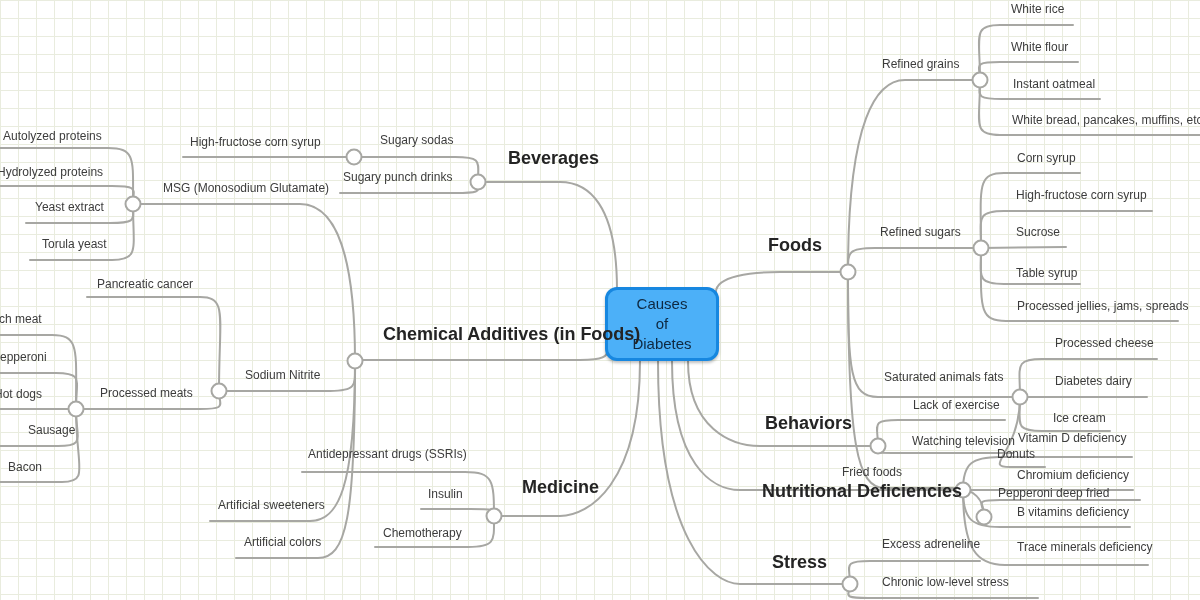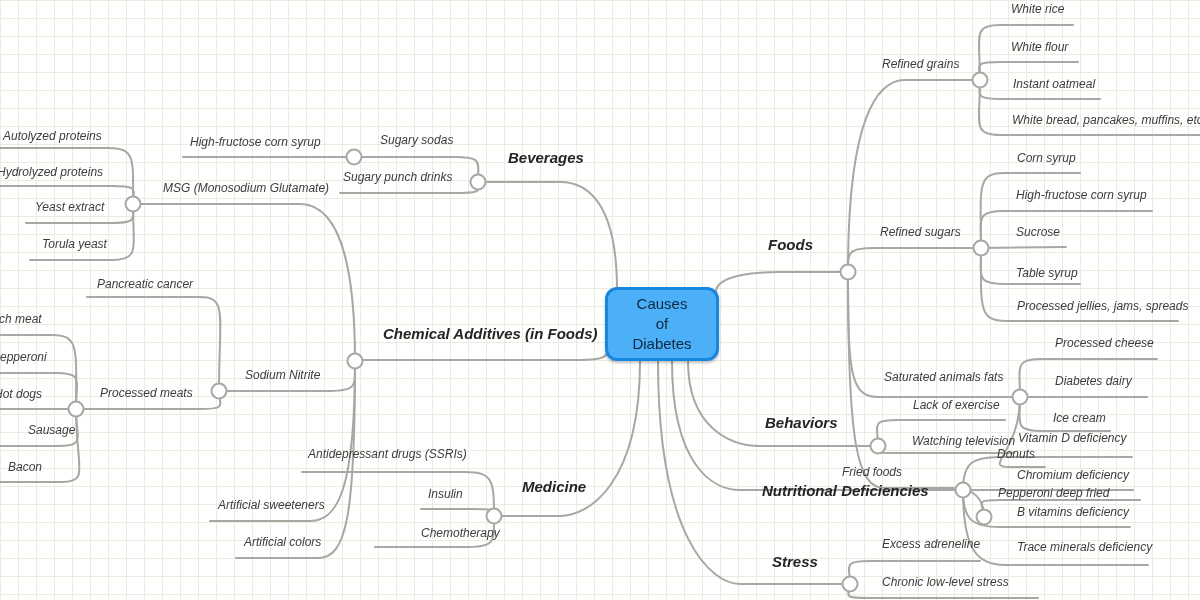--- a/index.html
+++ b/index.html
@@ -15,24 +15,23 @@
     font-family:"Liberation Sans","DejaVu Sans",sans-serif;
   }
   #edges{position:absolute;left:0;top:0;width:1200px;height:600px;}
   .nodelabel{
     position:absolute;
     white-space:nowrap;
     font-size:12px;
     color:#3c3c3c;
     line-height:14px;
     cursor:default;
-    font-style:italic;
   }
   .nodelabel.lvl1{
-    font-size:15px;
+    font-size:18px;
     font-weight:bold;
     color:#242424;
     line-height:18px;
   }
   #center-node{
     position:absolute;
     display:flex;align-items:center;justify-content:center;
     text-align:center;
     font-weight:normal;
     font-size:15px;
@@ -138,21 +137,21 @@
       <div class="nodelabel" style="left: -21px; top: 312px;">Lunch meat</div>
       <div class="nodelabel" style="left: -8px; top: 350px;">Pepperoni</div>
       <div class="nodelabel" style="left: -6px; top: 387px;">Hot dogs</div>
       <div class="nodelabel" style="left: 8px; top: 423px; padding-left: 20px;">Sausage</div>
       <div class="nodelabel" style="left: 8px; top: 460px;">Bacon</div>
       <div class="nodelabel" style="left: 218px; top: 498px;">Artificial sweeteners</div>
       <div class="nodelabel" style="left: 244px; top: 535px;">Artificial colors</div>
       <div class="nodelabel lvl1" style="left: 522px; top: 478px;">Medicine</div>
       <div class="nodelabel" style="left: 308px; top: 447px;">Antidepressant drugs (SSRIs)</div>
       <div class="nodelabel" style="left: 428px; top: 487px;">Insulin</div>
-      <div class="nodelabel" style="left: 383px; top: 526px; margin-left: 38px;">Chemotherapy</div>
+      <div class="nodelabel" style="left: 383px; top: 526px;">Chemotherapy</div>
       <div class="nodelabel lvl1" style="left: 768px; top: 236px;">Foods</div>
       <div class="nodelabel" style="left: 882px; top: 57px;">Refined grains</div>
       <div class="nodelabel" style="left: 1011px; top: 2px;">White rice</div>
       <div class="nodelabel" style="left: 1011px; top: 40px;">White flour</div>
       <div class="nodelabel" style="left: 1013px; top: 77px;">Instant oatmeal</div>
       <div class="nodelabel" style="left: 1012px; top: 113px;">White bread, pancakes, muffins, etc.</div>
       <div class="nodelabel" style="left: 880px; top: 225px;">Refined sugars</div>
       <div class="nodelabel" style="left: 1017px; top: 151px;">Corn syrup</div>
       <div class="nodelabel" style="left: 1016px; top: 188px;">High-fructose corn syrup</div>
       <div class="nodelabel" style="left: 1016px; top: 225px;">Sucrose</div>

